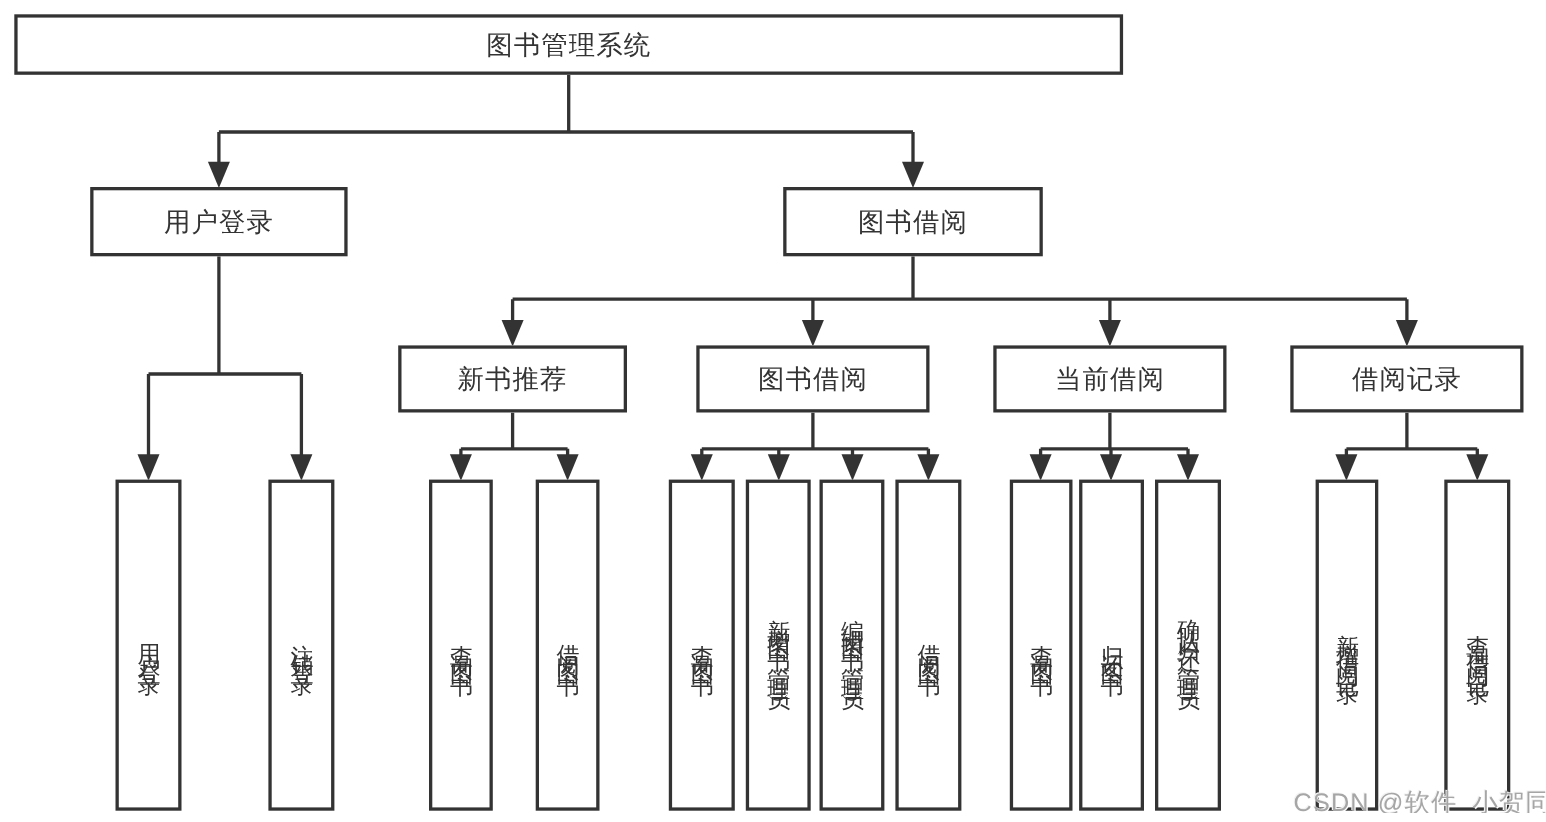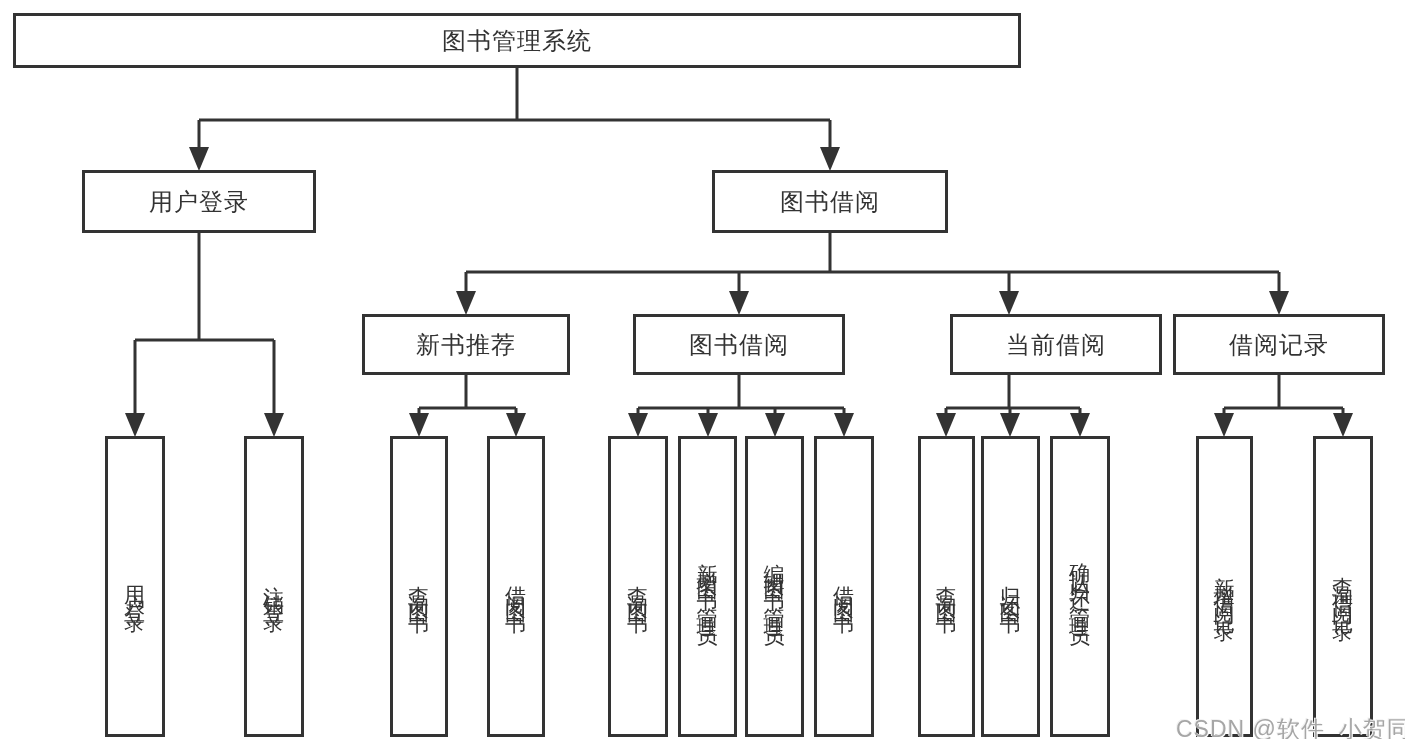--- a/index.html
+++ b/index.html
@@ -110,21 +110,21 @@
     </g>
   </svg>
 
   <div class="box root hlabel">图书管理系统</div>
 
   <div class="box lvl2 hlabel" style="left:82px;width:234px">用户登录</div>
   <div class="box lvl2 hlabel" style="left:712px;width:236px">图书借阅</div>
 
   <div class="box lvl3 hlabel" style="left:362px;width:208px">新书推荐</div>
   <div class="box lvl3 hlabel" style="left:633px;width:212px">图书借阅</div>
-  <div class="box lvl3 hlabel" style="left:950px;width:212px">当前借阅</div>
+  <div class="box lvl3 hlabel" style="left:903px;width:212px">当前借阅</div>
   <div class="box lvl3 hlabel" style="left:1173px;width:212px">借阅记录</div>
 
   <div class="box leaf" style="left:105px;width:60px">用户登录</div>
   <div class="box leaf" style="left:244px;width:60px">注销登录</div>
 
   <div class="box leaf" style="left:390px;width:58px">查询图书</div>
   <div class="box leaf" style="left:487px;width:58px">借阅图书</div>
 
   <div class="box leaf" style="left:608px;width:60px">查询图书</div>
   <div class="box leaf" style="left:678px;width:59px">新增图书（管理员）</div>

